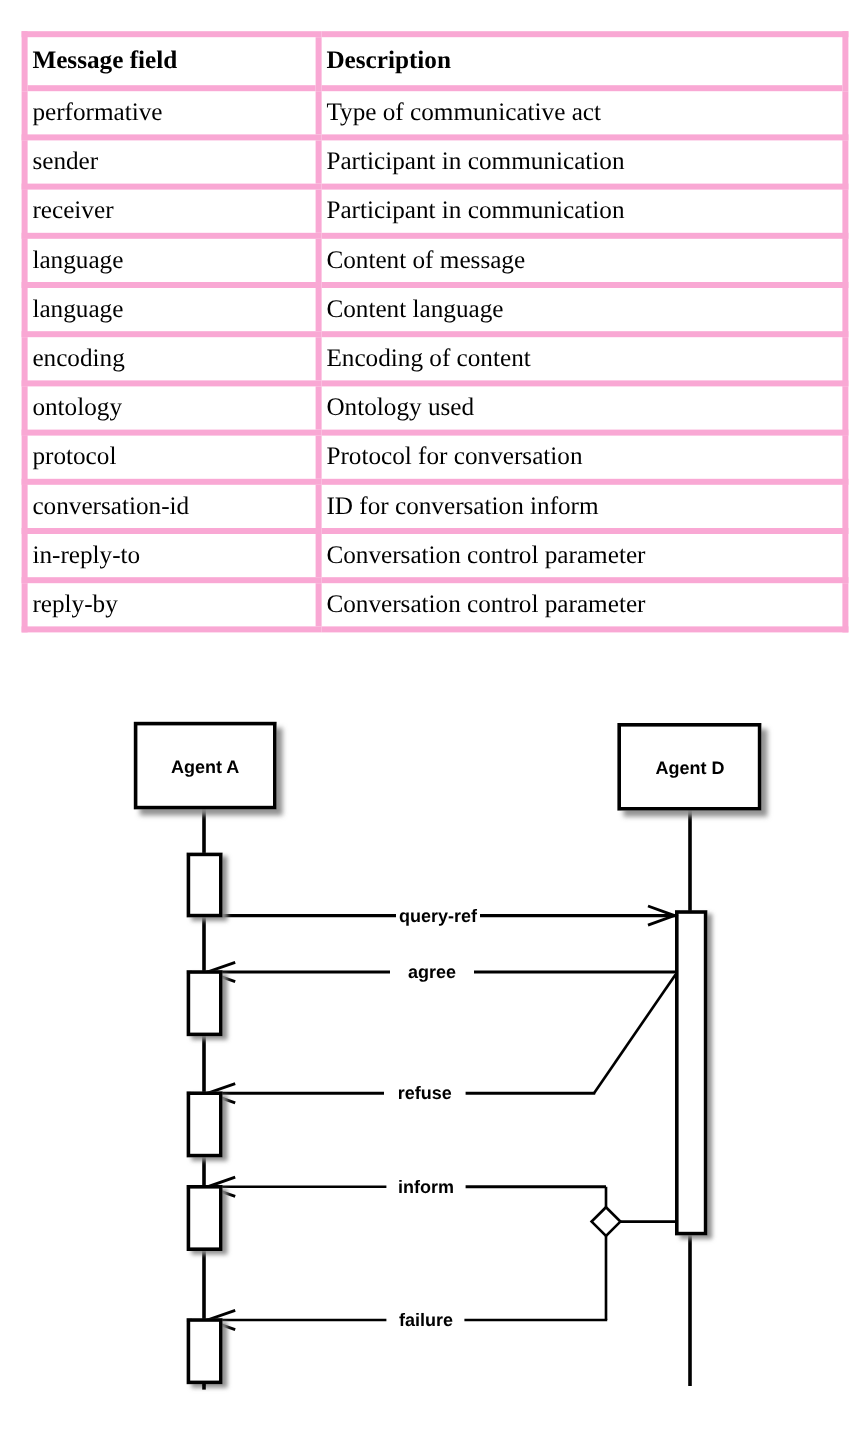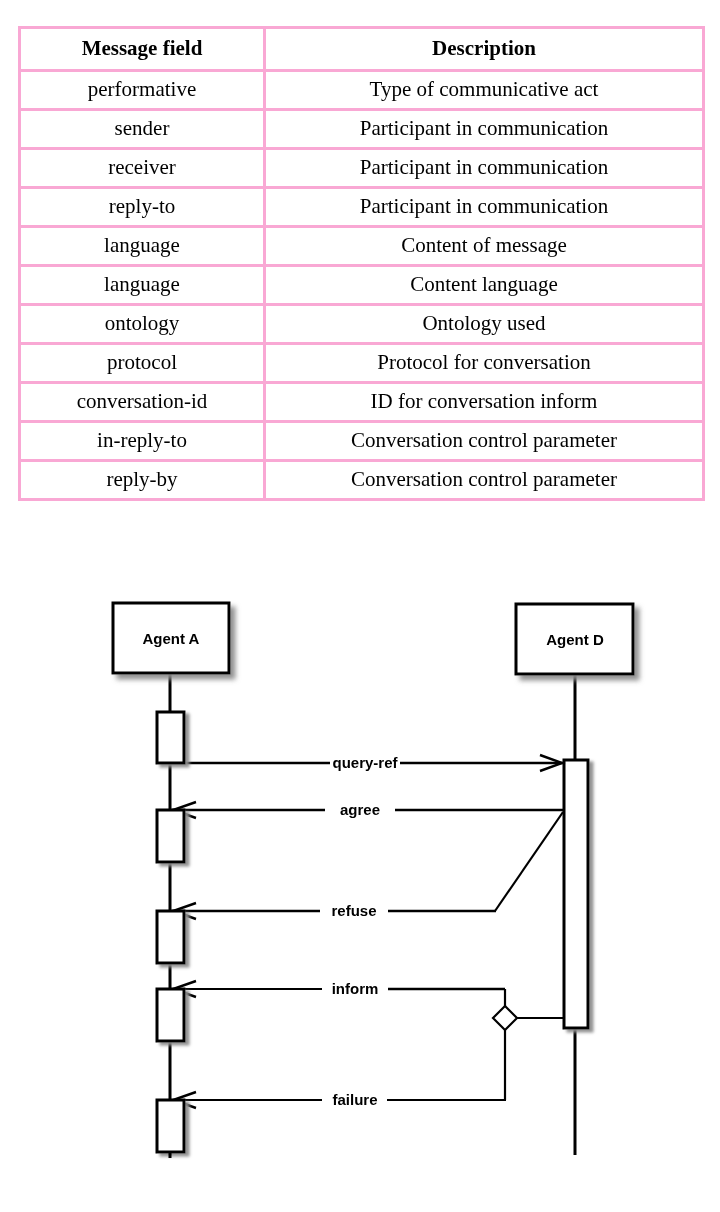--- a/index.html
+++ b/index.html
@@ -12,22 +12,22 @@
   .table-wrap{
     position:absolute;left:18px;top:26px;width:684px;
   }
   table.msg-table{
     border-collapse:collapse;width:684px;table-layout:fixed;
     border:2px solid #000;
   }
   table.msg-table col.c1{width:245px;}
   table.msg-table col.c2{width:439px;}
   table.msg-table th,table.msg-table td{
-    border:3px solid #f9a8d4;
-    text-align:center;
+    border:5px solid #f9a8d4;
+    text-align:left;
     font-family:"Liberation Serif", serif;
     padding:1px 4px 3px 4px;
     line-height:1.0;
     vertical-align:middle;
     white-space:nowrap;
   }
   table.msg-table thead th{
     font-weight:bold;font-size:21px;height:36px;
     border-bottom:2px solid #000;
   }
@@ -77,30 +77,30 @@
       </tr>
       <tr>
         <td>sender</td>
         <td>Participant in communication</td>
       </tr>
       <tr>
         <td>receiver</td>
         <td>Participant in communication</td>
       </tr>
       <tr>
-        <td>reply-to</td>
-        <td>Participant in communication</td>
-      </tr>
-      <tr>
         <td>language</td>
         <td>Content of message</td>
       </tr>
       <tr>
         <td>language</td>
         <td>Content language</td>
+      </tr>
+      <tr>
+        <td>encoding</td>
+        <td>Encoding of content</td>
       </tr>
       <tr>
         <td>ontology</td>
         <td>Ontology used</td>
       </tr>
       <tr>
         <td>protocol</td>
         <td>Protocol for conversation</td>
       </tr>
       <tr>

